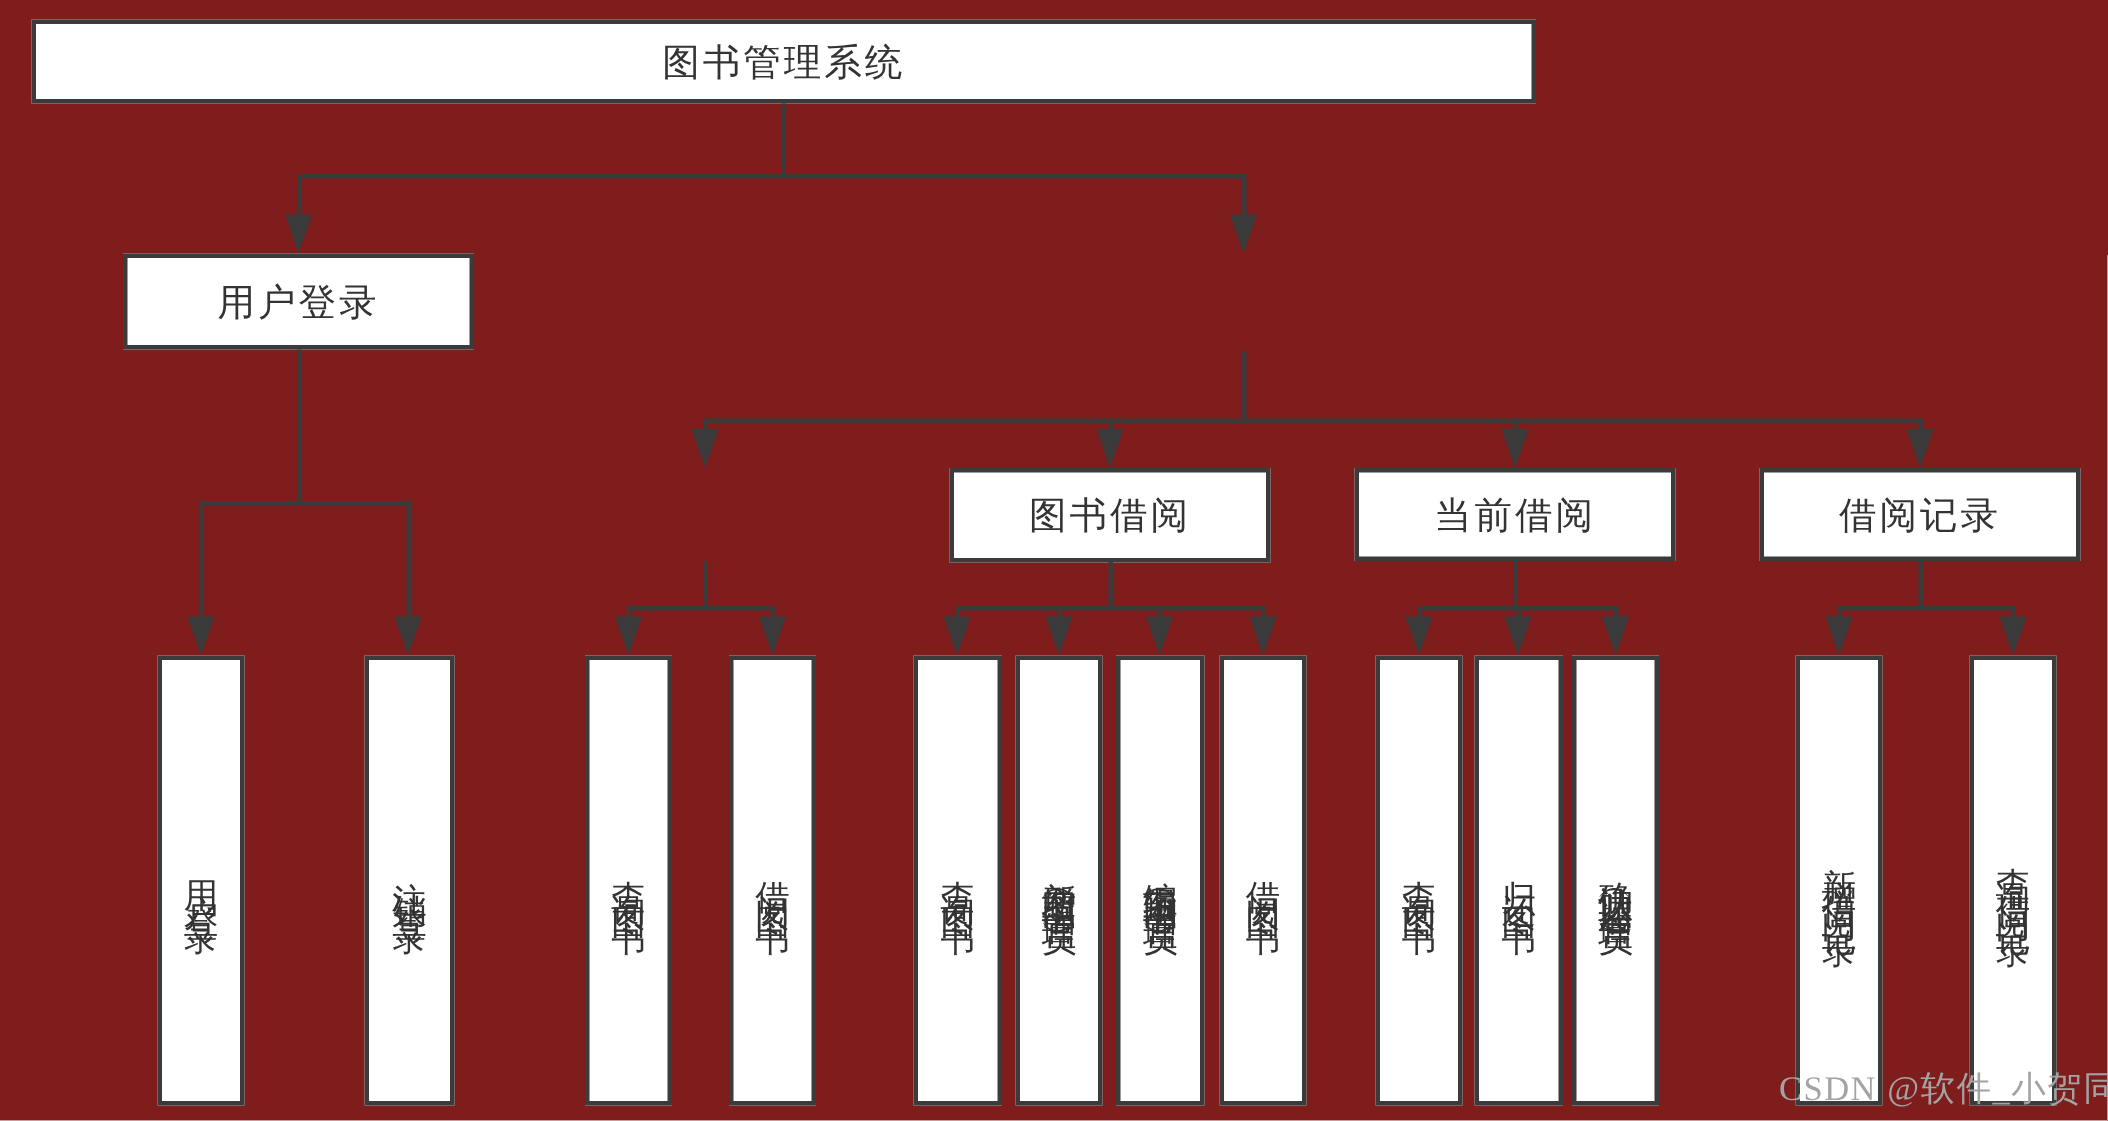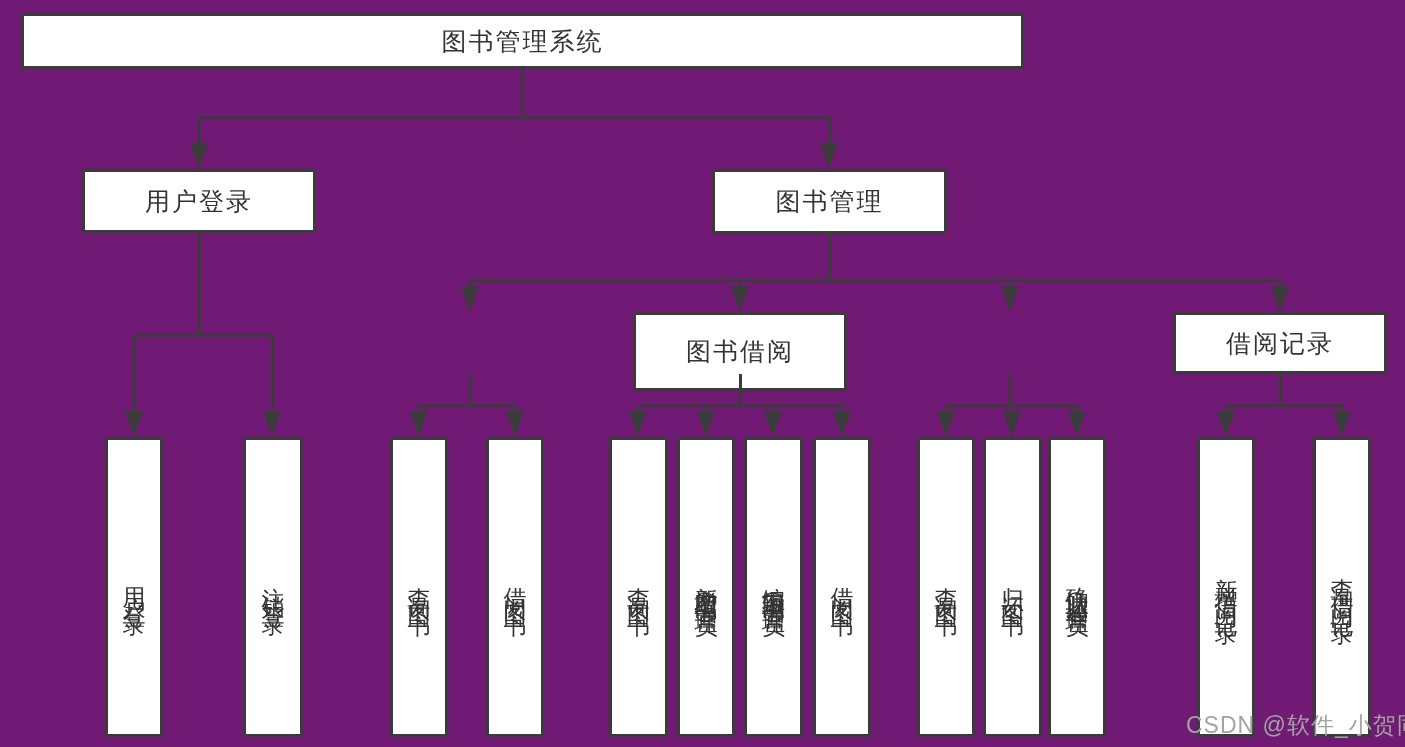--- a/index.html
+++ b/index.html
@@ -1,18 +1,18 @@
 <!DOCTYPE html>
 <html><head>
 <meta charset="utf-8">
 <style>
   html,body{margin:0;padding:0;background:#fff;}
   .canvas{
-    position:relative;width:1405px;height:747px;background:#701a75;overflow:hidden;
-    font-family:Liberation Sans, sans-serif;color:#333333;
+    position:relative;width:1405px;height:747px;background:#7f1d1d;overflow:hidden;
+    font-family:Liberation Serif, serif;color:#333333;
   }
   .box{
     position:absolute;box-sizing:border-box;border:3px solid #3b3b3b;background:#ffffff;
     display:flex;align-items:center;justify-content:center;text-align:center;
   }
   .hbox{font-size:25px;letter-spacing:2px;}
   .vbox{
     writing-mode:vertical-rl;text-orientation:mixed;
     font-size:23px;letter-spacing:9px;line-height:1;
   }
@@ -41,44 +41,44 @@
   <div class="vline" style="left:521px;top:69px;height:48px"></div>
   <div class="hline" style="left:198px;top:116px;width:632px"></div>
   <div class="vline" style="left:198px;top:116px;height:29px"></div>
   <div class="vline" style="left:828px;top:116px;height:29px"></div>
   <div class="arrow" style="left:190px;top:143px"></div>
   <div class="arrow" style="left:820px;top:143px"></div>
 
   <div class="box hbox" style="left:82px;top:169px;width:234px;height:64px">
     <span>用户登录</span>
   </div>
-  <div class="box hbox" style="left:712px;top:169px;width:235px;height:65px">
-    <span>图书管理</span>
-  </div>
 
   <div class="vline" style="left:198px;top:233px;height:103px"></div>
   <div class="hline" style="left:133px;top:334px;width:141px"></div>
   <div class="vline" style="left:133px;top:334px;height:79px"></div>
   <div class="vline" style="left:271px;top:334px;height:79px"></div>
   <div class="arrow" style="left:125px;top:411px"></div>
   <div class="arrow" style="left:263px;top:411px"></div>
 
   <div class="vline" style="left:828px;top:234px;height:47px"></div>
   <div class="hline" style="left:469px;top:279px;width:812px"></div>
   <div class="vline" style="left:469px;top:279px;height:9px"></div>
   <div class="vline" style="left:739px;top:279px;height:9px"></div>
   <div class="vline" style="left:1009px;top:279px;height:9px"></div>
   <div class="vline" style="left:1279px;top:279px;height:9px"></div>
   <div class="arrow" style="left:461px;top:286px"></div>
   <div class="arrow" style="left:731px;top:286px"></div>
   <div class="arrow" style="left:1001px;top:286px"></div>
   <div class="arrow" style="left:1271px;top:286px"></div>
 
-  <div class="box hbox" style="left:633px;top:312px;width:214px;height:79px">
+  <div class="box hbox" style="left:633px;top:312px;width:214px;height:63px">
     <span>图书借阅</span>
+  </div>
+  <div class="box hbox" style="left:903px;top:312px;width:214px;height:62px">
+    <span>当前借阅</span>
   </div>
   <div class="box hbox" style="left:1173px;top:312px;width:214px;height:62px">
     <span>借阅记录</span>
   </div>
 
   <div class="vline" style="left:469px;top:374px;height:32px"></div>
   <div class="vline" style="left:739px;top:374px;height:32px"></div>
   <div class="vline" style="left:1009px;top:374px;height:32px"></div>
   <div class="vline" style="left:1279px;top:374px;height:32px"></div>
 

